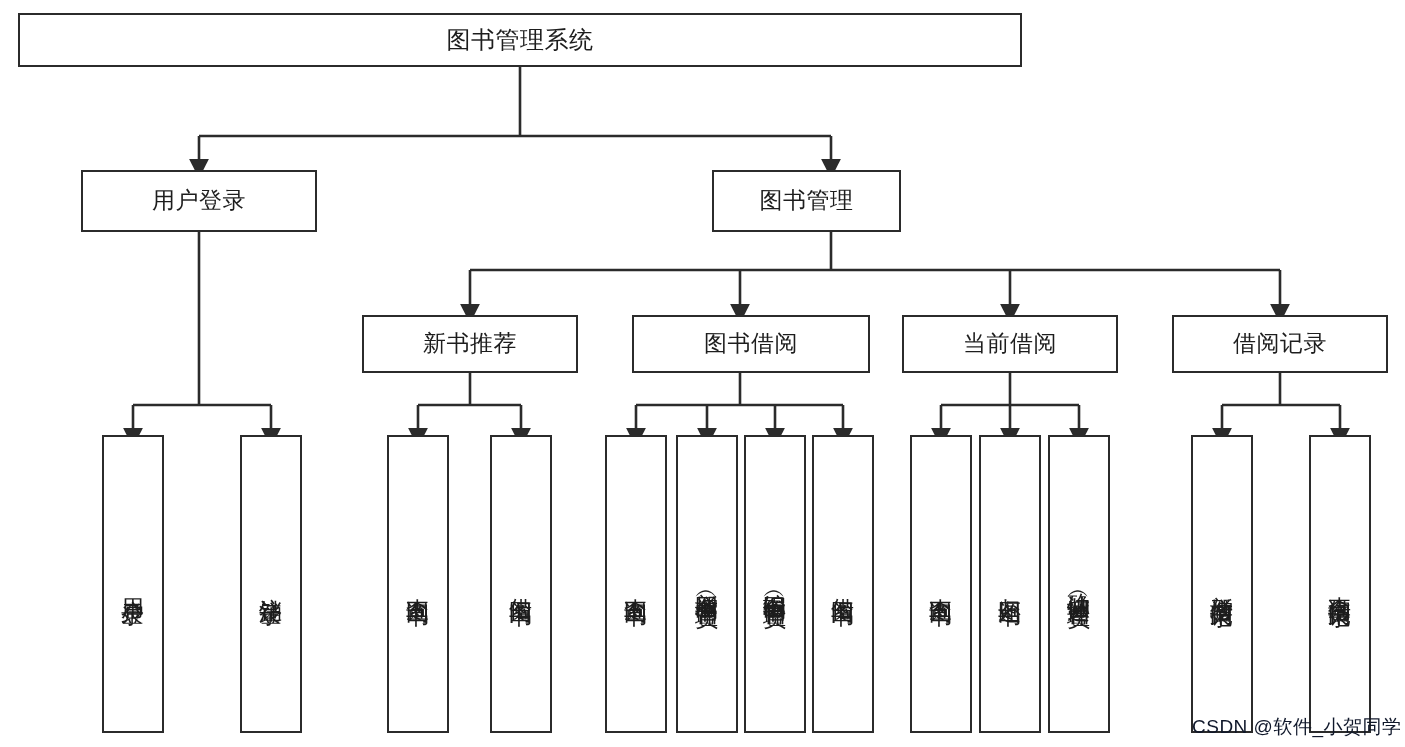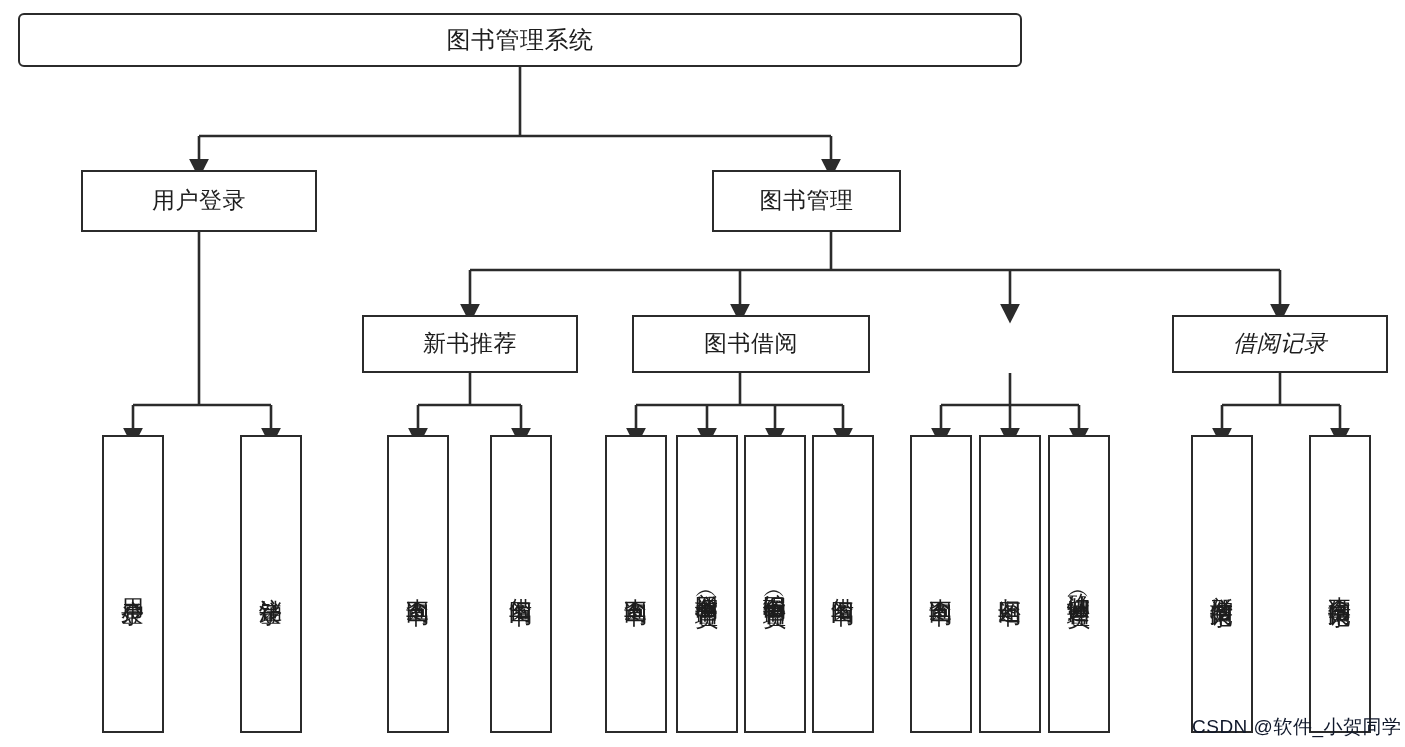--- a/index.html
+++ b/index.html
@@ -123,38 +123,41 @@
       <path d="M1010,405 L1010,432" marker-end="url(#arrow)"></path>
       <path d="M1079,405 L1079,432" marker-end="url(#arrow)"></path>
 
       <path d="M1280,373 L1280,405"></path>
       <path d="M1222,405 L1340,405"></path>
       <path d="M1222,405 L1222,432" marker-end="url(#arrow)"></path>
       <path d="M1340,405 L1340,432" marker-end="url(#arrow)"></path>
     </g>
   </svg>
 
-  <div class="node horiz root" style="left:18px; top:13px; width:1004px; height:54px;border-radius:6px;">
+  <div class="node horiz root" style="left:18px; top:13px; width:1004px; height:54px;">
     <span class="lbl">图书管理系统</span>
   </div>
 
   <div class="node horiz" style="left:81px; top:170px; width:236px; height:62px;">
     <span class="lbl">用户登录</span>
   </div>
   <div class="node horiz" style="left:712px; top:170px; width:189px; height:62px;">
     <span class="lbl">图书管理</span>
   </div>
 
   <div class="node horiz" style="left:362px; top:315px; width:216px; height:58px;">
     <span class="lbl">新书推荐</span>
   </div>
   <div class="node horiz" style="left:632px; top:315px; width:238px; height:58px;">
     <span class="lbl">图书借阅</span>
   </div>
-  <div class="node horiz" style="left:1172px; top:315px; width:216px; height:58px;font-style:italic;">
+  <div class="node horiz" style="left:902px; top:315px; width:216px; height:58px;">
+    <span class="lbl">当前借阅</span>
+  </div>
+  <div class="node horiz" style="left:1172px; top:315px; width:216px; height:58px;">
     <span class="lbl">借阅记录</span>
   </div>
 
   <div class="node vert" style="left:102px; top:435px; width:62px; height:298px;">
     <span class="lbl">用户登录</span>
   </div>
   <div class="node vert" style="left:240px; top:435px; width:62px; height:298px;">
     <span class="lbl">注销登录</span>
   </div>
 

